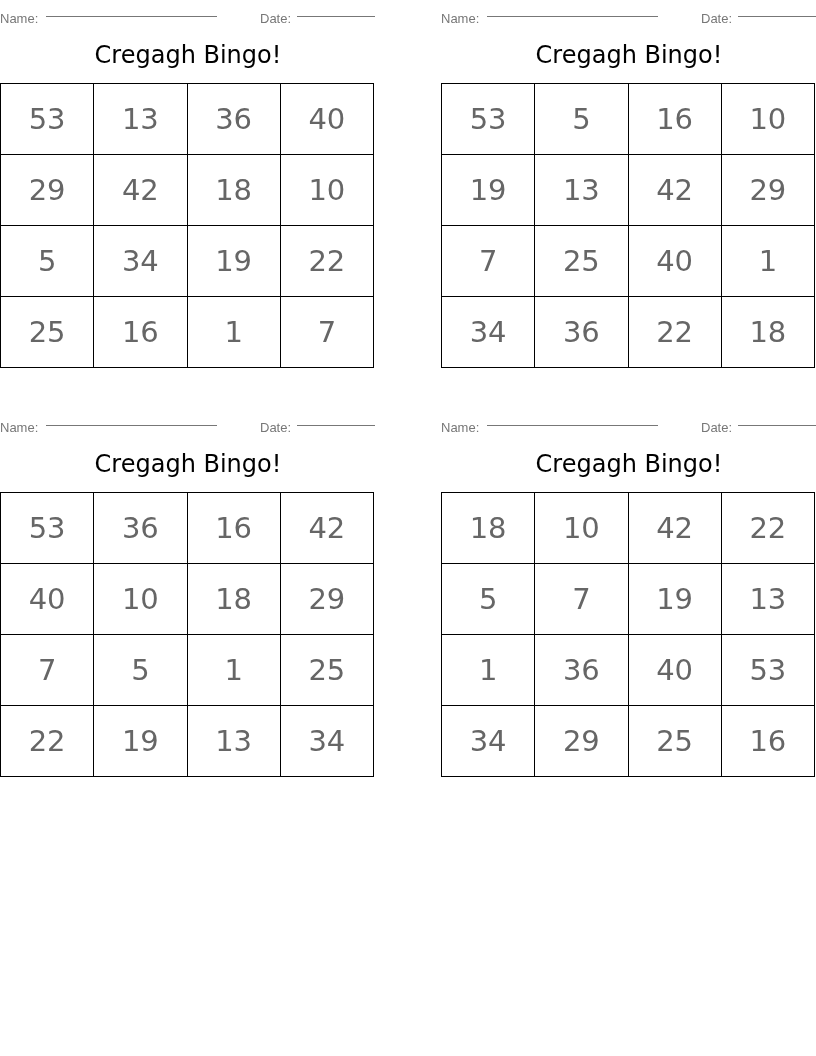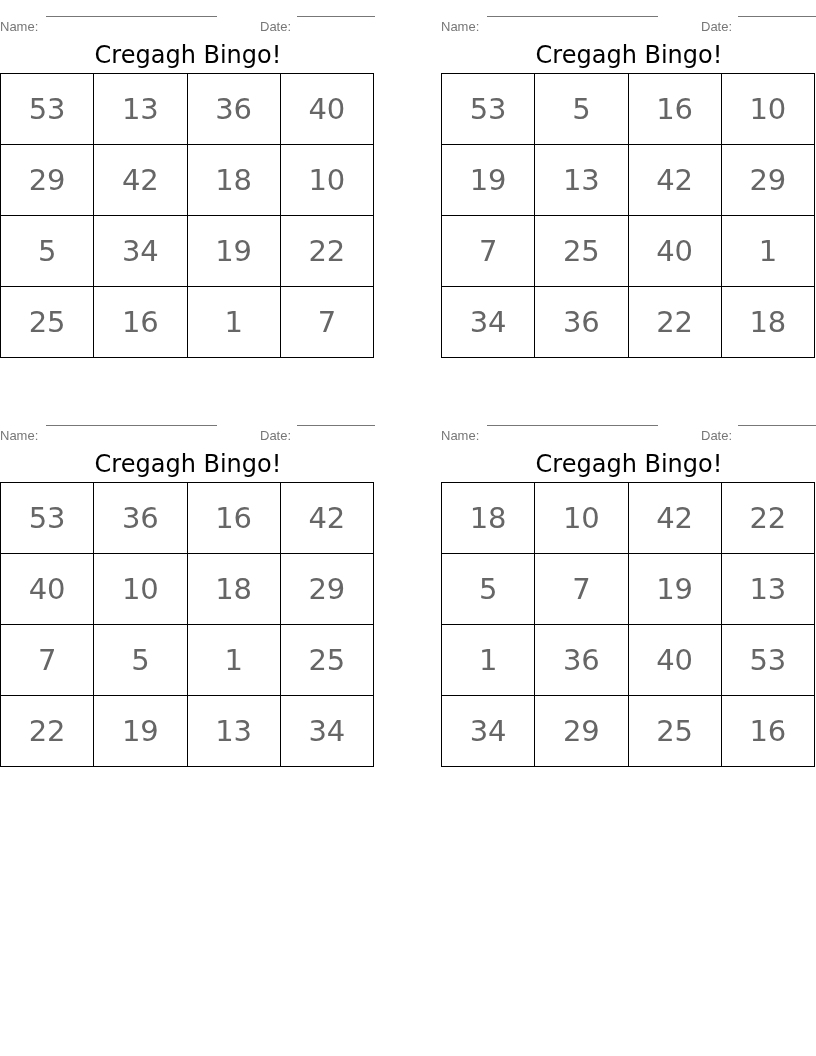--- a/index.html
+++ b/index.html
@@ -1,24 +1,24 @@
 <!DOCTYPE html>
 <html><head>
 <meta charset="utf-8">
 <style>
   html, body { margin:0; padding:0; background:#ffffff; }
   body { width:816px; height:1056px; position:relative; overflow:hidden; }
   .card { position:absolute; width:376px; height:365px; }
   .meta { position:absolute; top:3px; left:0; width:376px; height:16px;
           font-family:"Liberation Sans", sans-serif; font-size:13px; color:#777777; line-height:16px; }
-  .meta .lbl { position:absolute; top:16px; }
+  .meta .lbl { position:absolute; top:8px; }
   .meta .line { position:absolute; top:13px; height:0; border-bottom:1px solid #777777; }
   .title { position:absolute; top:42px; left:0; width:376px; text-align:center;
            font-family:"DejaVu Sans", sans-serif; font-size:24px; color:#000000; line-height:26px; }
-  .grid { position:absolute; top:73px; left:0; width:374px; height:280px;
+  .grid { position:absolute; top:83px; left:0; width:374px; height:280px;
           border-collapse:collapse; table-layout:fixed; }
   .grid td { border:1.5px solid #000000; height:70px; padding:0; text-align:center; vertical-align:middle;
              font-family:"DejaVu Sans", sans-serif; font-size:29px; color:#666666; }
 </style>
 </head>
 <body>
 
 <div id="cards">
     <div class="card" style="left: 0px; top: 0px;">
     <div class="meta">

